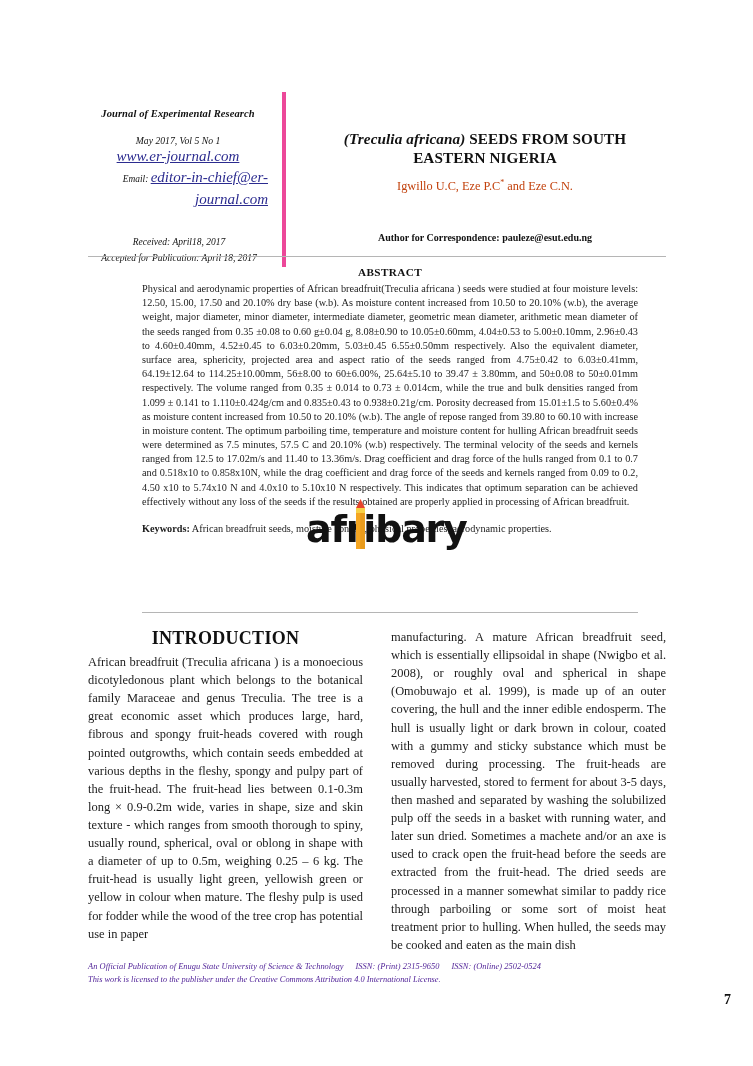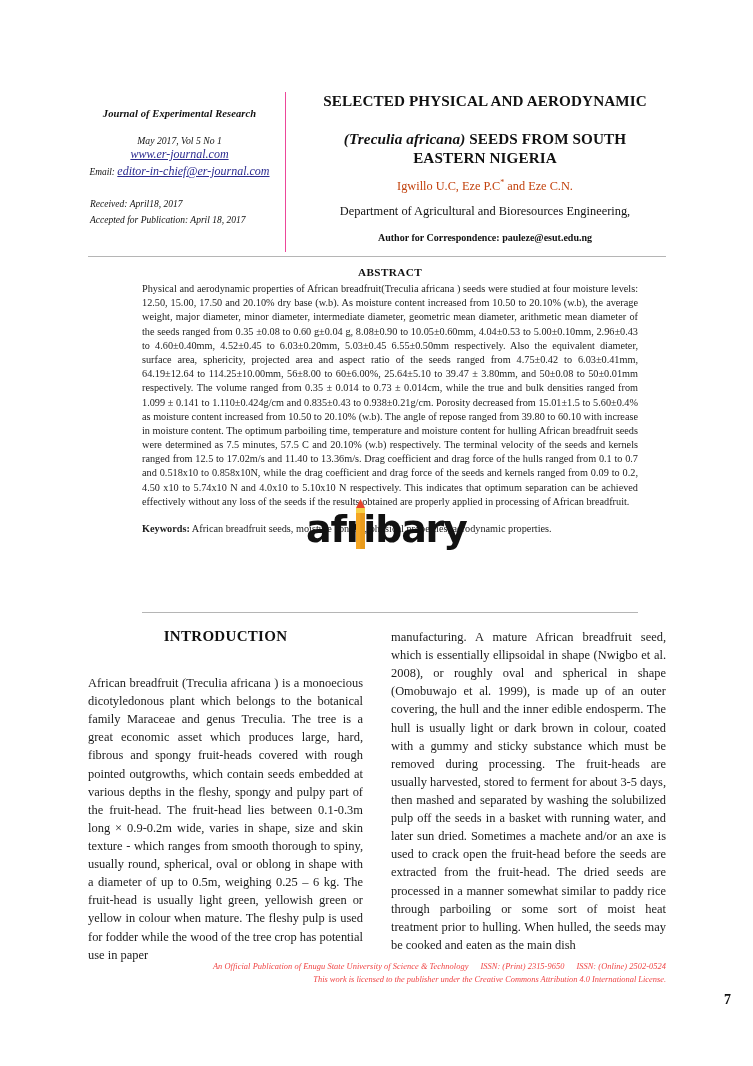--- a/index.html
+++ b/index.html
@@ -28,60 +28,61 @@
     position: absolute;
     left: 88px;
     top: 92px;
     width: 578px;
     display: flex;
     align-items: flex-start;
   }
   .masthead {
     width: 198px;
     padding-right: 14px;
-    border-right: 1px solid #ec4899;
+    border-right: 4px solid #ec4899;
     box-sizing: border-box;
     text-align: center;
     font-style: italic;
     min-height: 160px;
   }
   .journal-name {
     font-weight: bold;
     font-style: italic;
     font-size: 10.5px;
     letter-spacing: .1px;
     margin-top: 16px;
     color: #111;
   }
   .issue-line {
     font-size: 9.7px;
     font-style: italic;
     margin-top: 16px;
     color: #111;
   }
   .site-link, .email-link {
-    font-size: 12px;
+    font-size: 15px;
     font-style: italic;
     color: #2b2b8f;
     text-decoration: underline;
     display: block;
     line-height: 1.42;
   }
   .email-row {
     font-size: 9.4px;
     font-style: italic;
     line-height: 1.42;
     color: #111;
+    text-align: right;
   }
   .email-row .email-link { display: inline; }
   .dates {
-    margin-top: 16px;
+    margin-top: 24px;
     font-size: 9.5px;
     font-style: italic;
-    text-align: left;
+    text-align: center;
     padding-left: 2px;
     color: #111;
   }
   .dates div { line-height: 1.72; white-space: nowrap; }
 
   .title-block {
     flex: 1;
     padding-left: 18px;
     text-align: center;
   }
@@ -172,45 +173,45 @@
     top: 628px;
     width: 578px;
     display: flex;
     gap: 28px;
   }
   .col {
     width: 275px;
   }
   .section-heading {
     text-align: center;
-    font-size: 15px;
+    font-size: 18px;
     font-weight: bold;
     letter-spacing: .3px;
     color: #111;
-    margin-bottom: 29px;
+    margin-bottom: 4px;
   }
   .col p {
     margin: 0;
     font-size: 12.45px;
     line-height: 1.455;
     text-align: justify;
     color: #1b1b1b;
   }
   .col.right { padding-top: 0; }
   .col.right p { margin-top: 0; }
 
   
   .footer {
     position: absolute;
     left: 88px;
     top: 962px;
     width: 578px;
-    text-align: right;
-    font-style: italic;
-    color: #ef4444;
+    text-align: left;
+    font-style: italic;
+    color: #4c1d95;
   }
   .footer-line1 {
     font-size: 8.4px;
     font-style: italic;
     letter-spacing: .05px;
     white-space: nowrap;
   }
   .footer-line1 .issn { margin-left: 12px; }
   .footer-line2 {
     font-size: 8.4px;
@@ -270,30 +271,30 @@
         <a class="email-link" href="#">editor-in-chief@er-journal.com</a>
       </div>
       <div class="dates">
         <div>Received:   April18, 2017</div>
         <div>Accepted for Publication:  April 18, 2017</div>
       </div>
     </div>
 
     <div class="title-block">
       <h1 class="paper-title">
-        <span>SELECTED PHYSICAL AND AERODYNAMIC</span><br>
+        <br>
         <br>
         <span class="sp-italic">(Treculia africana)</span><span> SEEDS FROM SOUTH</span><br>
         <span>EASTERN NIGERIA</span>
       </h1>
       <div class="authors">
         <span>Igwillo U.C, Eze P.C</span><sup>*</sup><span> and Eze C.N.</span>
       </div>
       <div class="affiliation">
-        <span>Department of Agricultural and Bioresources Engineering,</span><br>
+        <br>
       </div>
       <div class="correspondence">
         <span>Author for Correspondence:</span><span> pauleze@esut.edu.ng</span>
       </div>
     </div>
 
   </div>
 
   <div class="header-rule"></div>
 

